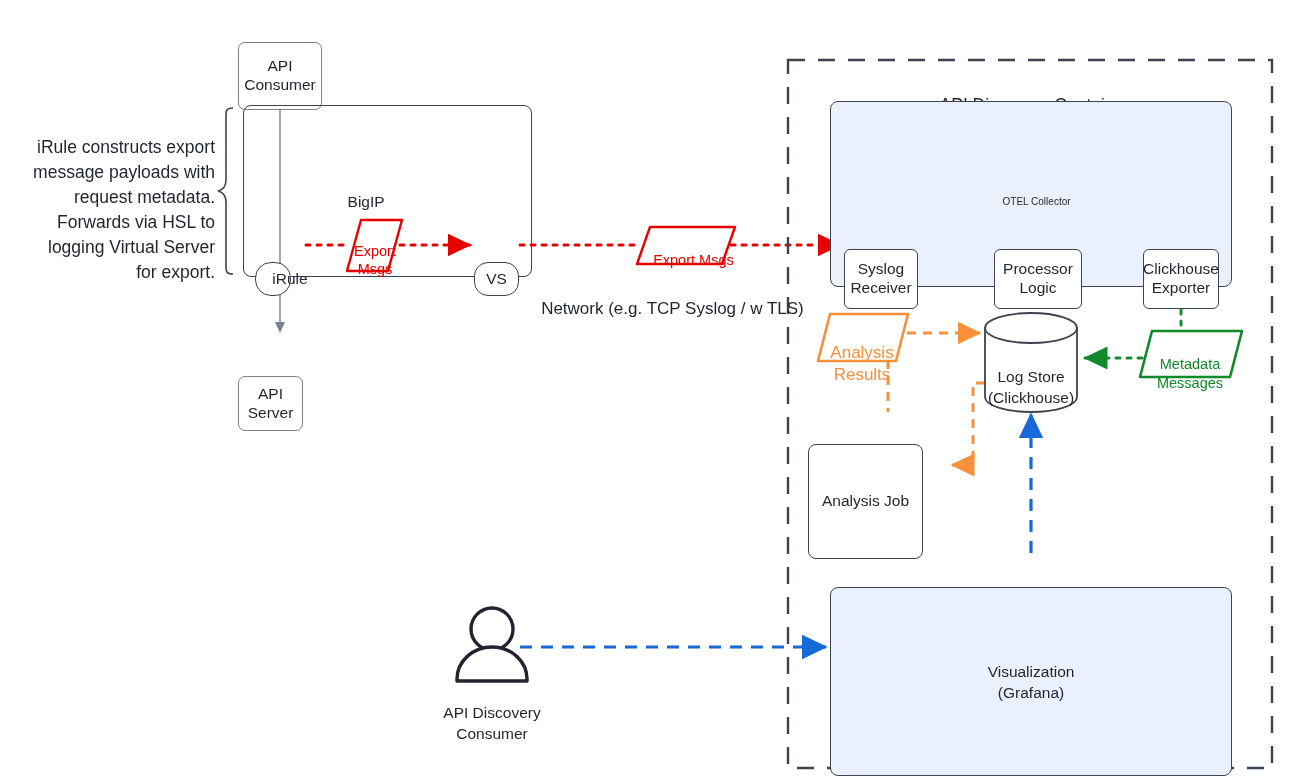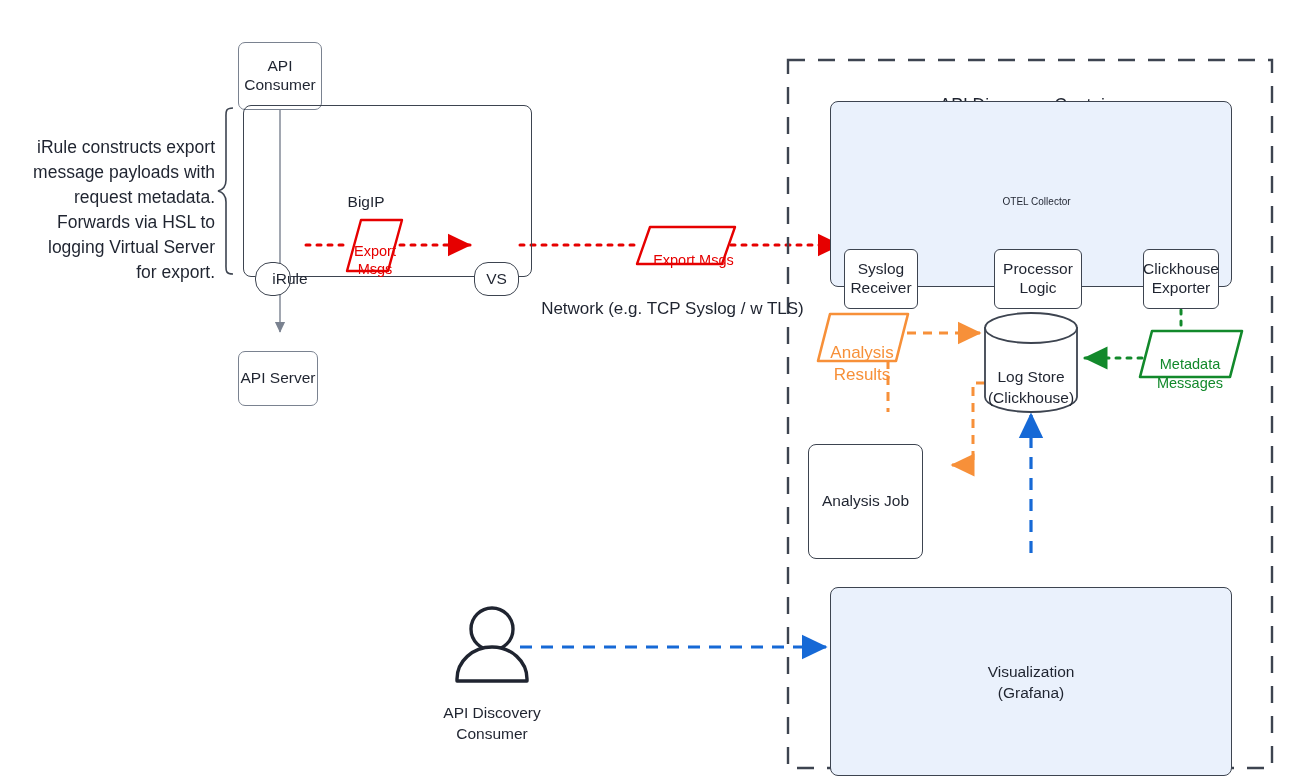--- a/index.html
+++ b/index.html
@@ -137,21 +137,21 @@
 Forwards via HSL to
 logging Virtual Server
 for export.</span>
   </div>
 
   <div class="node boxed grayline" style="left:238px;top:8px;width:84px;height:68px;font-size:15.5px;white-space:pre-line;">
     <span>API
 Consumer</span>
   </div>
 
-  <div class="node boxed grayline" style="left:238px;top:317px;width:80px;height:55px;font-size:15.5px;">
+  <div class="node boxed grayline" style="left:238px;top:342px;width:65px;height:55px;font-size:15.5px;">
     <span>API Server</span>
   </div>
 
   <div style="position:absolute;left:243px;top:105px;width:289px;height:172px;
               border:1.6px solid #3d4450;border-radius:8px;background:transparent;box-sizing:border-box;"></div>
   <div class="lbl" style="left:227px;top:175px;width:261px;font-size:15.5px;">
     <span>BigIP</span>
   </div>
 
   <div class="node boxed" style="left:255px;top:228px;width:26px;height:34px;font-size:15.5px;border-radius:16px;padding-left:34px;">

